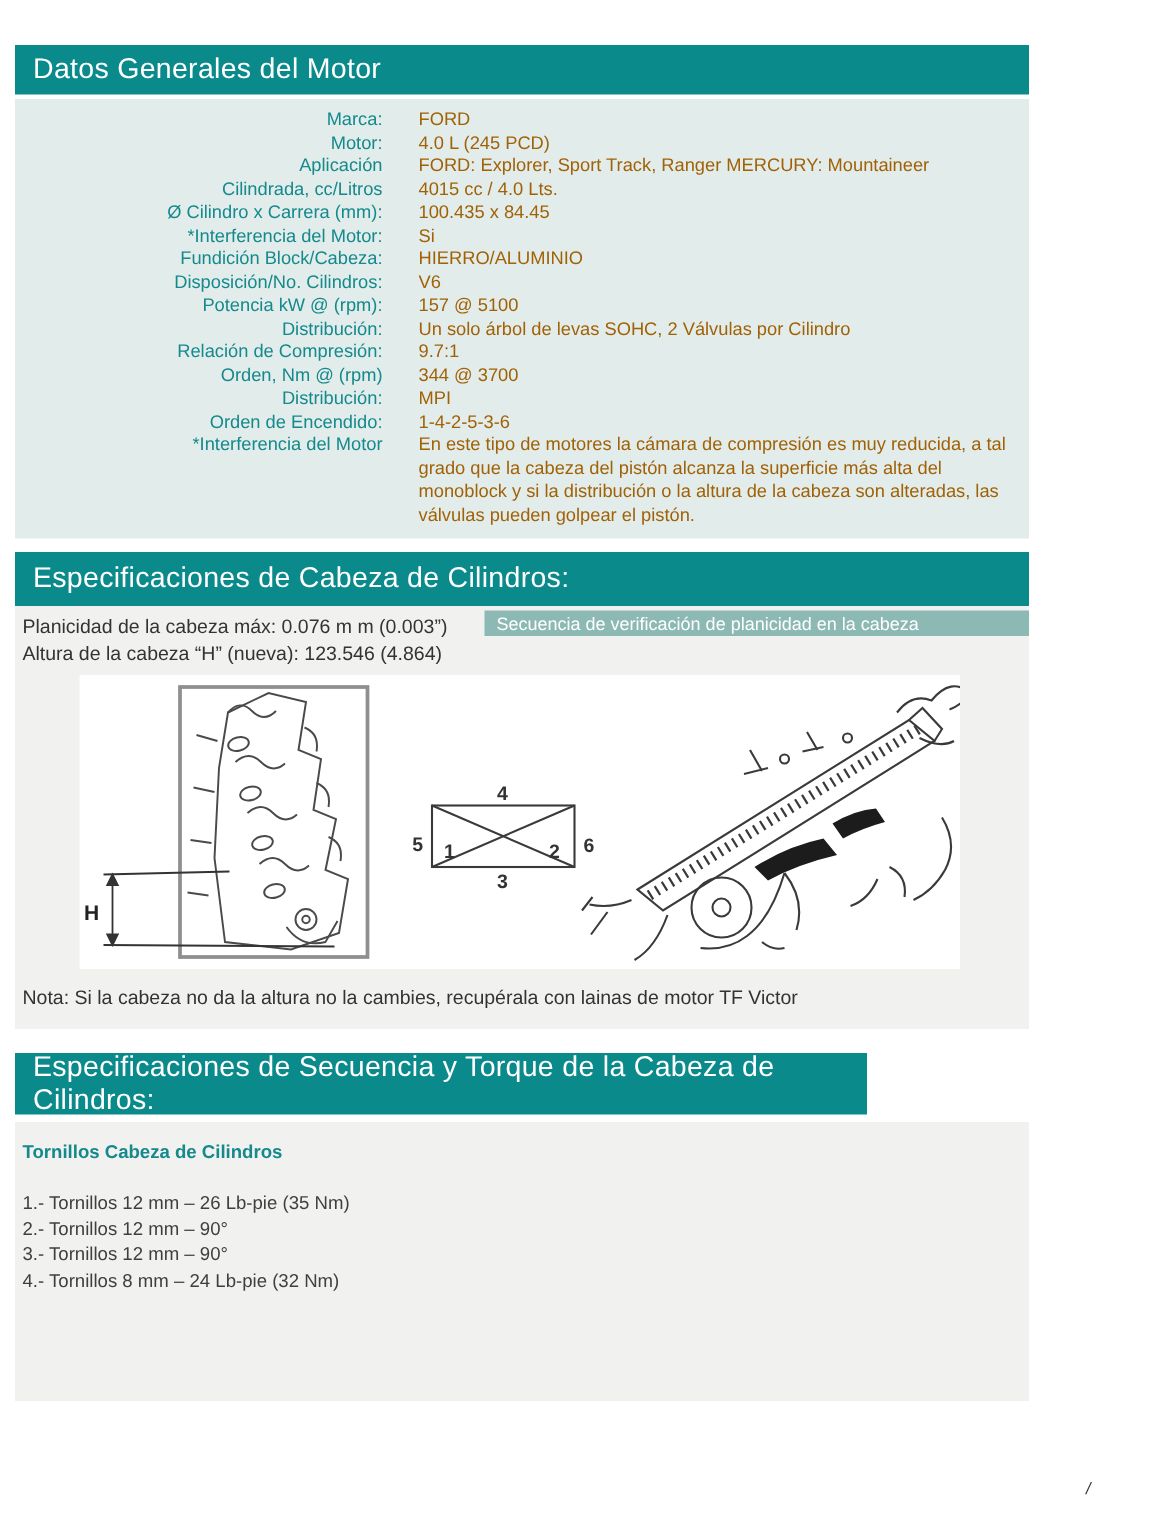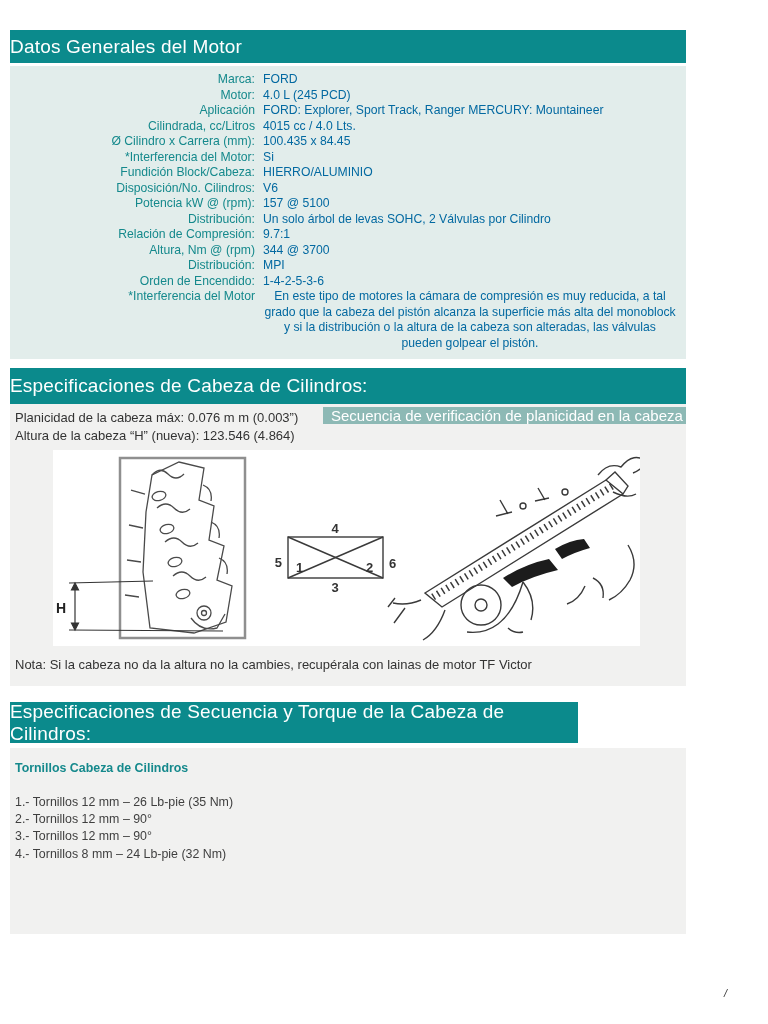--- a/index.html
+++ b/index.html
@@ -4,50 +4,50 @@
 <style>
   html,body{margin:0;padding:0;}
   body{
     width:768px;height:1024px;position:relative;background:#ffffff;
     font-family:"Liberation Sans", sans-serif;color:#3f3f3f;
     -webkit-font-smoothing:antialiased;
   }
   .section-bar{
     position:absolute;left:10px;width:676px;
     background:var(--teal,#0b8a8c);color:#fff;
-    display:flex;align-items:center;box-sizing:border-box;
+    display:flex;align-items:center;padding-left:12px;box-sizing:border-box;
     font-size:19px;font-weight:400;letter-spacing:.2px;
   }
   #bar1{top:30px;height:33px;}
   #bar2{top:368px;height:36px;}
   #bar3{top:702px;height:41px;width:568px;}
 
   
   #panel1{
     position:absolute;left:10px;top:66px;width:676px;box-sizing:border-box;
     background:var(--panel_green,#e2edeb);padding:6px 0 8px 0;
   }
   .spec-row{display:flex;line-height:15.5px;font-size:12.2px;}
   .spec-label{
     width:245px;flex:0 0 245px;text-align:right;color:var(--teal_text,#15898c);
     font-weight:400;
   }
-  .spec-value{margin-left:8px;color:#0369a1;max-width:414px;text-align:center;}
+  .spec-value{margin-left:24px;color:#a16207;max-width:414px;}
 
   
   #panel2{
     position:absolute;left:10px;top:404px;width:676px;height:282px;
     background:var(--panel_gray,#f1f1f0);
   }
   .plain-line{position:absolute;left:5px;font-size:13px;color:#333;}
   #flatness-line{top:6px;}
   #height-line{top:24px;}
   #subbar{
     position:absolute;left:313px;top:3px;width:363px;height:17px;box-sizing:border-box;
-    background:var(--subbar,#8db9b5);color:#fff;font-size:15px;
+    background:var(--subbar,#8db9b5);color:#fff;font-size:12px;
     display:flex;align-items:center;padding-left:8px;
   }
   #figure{
     position:absolute;left:43px;top:46px;width:587px;height:196px;background:#ffffff;
   }
   #note-line{top:253px;}
 
   
   #panel3{
     position:absolute;left:10px;top:748px;width:676px;height:186px;
@@ -111,21 +111,21 @@
     </div>
   <div class="spec-row">
       <span class="spec-label">Distribución:</span>
       <span class="spec-value">Un solo árbol de levas SOHC, 2 Válvulas por Cilindro</span>
     </div>
   <div class="spec-row">
       <span class="spec-label">Relación de Compresión:</span>
       <span class="spec-value">9.7:1</span>
     </div>
   <div class="spec-row">
-      <span class="spec-label">Altura, Nm @ (rpm)</span>
+      <span class="spec-label">Orden, Nm @ (rpm)</span>
       <span class="spec-value">344 @ 3700</span>
     </div>
   <div class="spec-row">
       <span class="spec-label">Distribución:</span>
       <span class="spec-value">MPI</span>
     </div>
   <div class="spec-row">
       <span class="spec-label">Orden de Encendido:</span>
       <span class="spec-value">1-4-2-5-3-6</span>
     </div>

